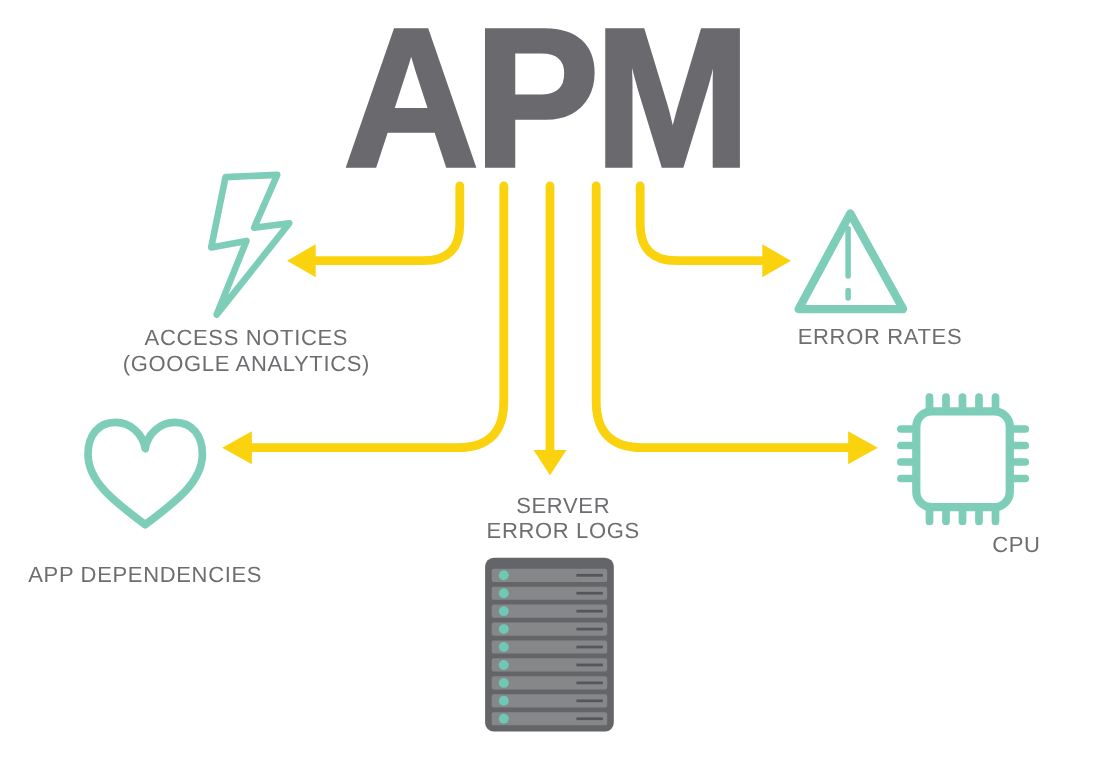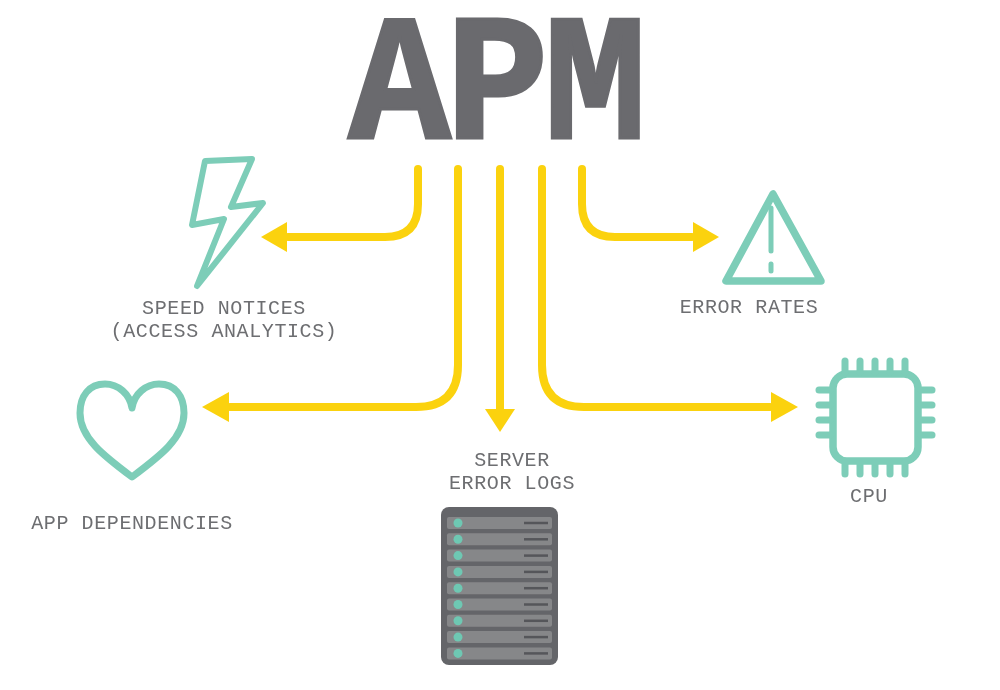--- a/index.html
+++ b/index.html
@@ -1,21 +1,21 @@
 <!DOCTYPE html>
 <html><head>
 <meta charset="utf-8">
 <style>
   html,body{margin:0;padding:0;background:#ffffff;}
   #stage{
     position:relative;
     width:1000px;height:690px;
     background:#ffffff;
     overflow:hidden;
-    font-family:Liberation Mono, monospace;
+    font-family:Liberation Sans, sans-serif;
   }
   .apm-title{
     position:absolute;
     left:495px;top:0;
     transform:translateX(-50%) scaleX(0.95);
     font-weight:bold;
     font-size:180px;
     line-height:180px;
     letter-spacing:-5px;
     color:#6A6A6E;
@@ -156,34 +156,34 @@
         <g>
             <rect x="447" y="647.4" width="105" height="12" rx="2" fill="#868789"></rect>
             <circle cx="458" cy="653.4" r="4.5" fill="#6EC8B3"></circle>
             <line x1="524" y1="653.4" x2="548" y2="653.4" stroke="#55565A" stroke-width="2.5"></line>
           </g>
       </g>
     </g>
   </svg>
 
   <div class="label" style="left:224px;top:297px">
-    <div>SPEED NOTICES</div>
-    <div>(ACCESS ANALYTICS)</div>
+    <div>ACCESS NOTICES</div>
+    <div>(GOOGLE ANALYTICS)</div>
   </div>
 
-  <div class="label" style="left:749px;top:296px">
+  <div class="label" style="left:800px;top:296px">
     <div>ERROR RATES</div>
   </div>
 
   <div class="label" style="left:132px;top:512px">
     <div>APP DEPENDENCIES</div>
   </div>
 
   <div class="label" style="left:512px;top:449px">
     <div>SERVER</div>
     <div>ERROR LOGS</div>
   </div>
 
-  <div class="label" style="left:869px;top:485px">
+  <div class="label" style="left:924px;top:485px">
     <div>CPU</div>
   </div>
 
 </div>
 
 </body></html>

